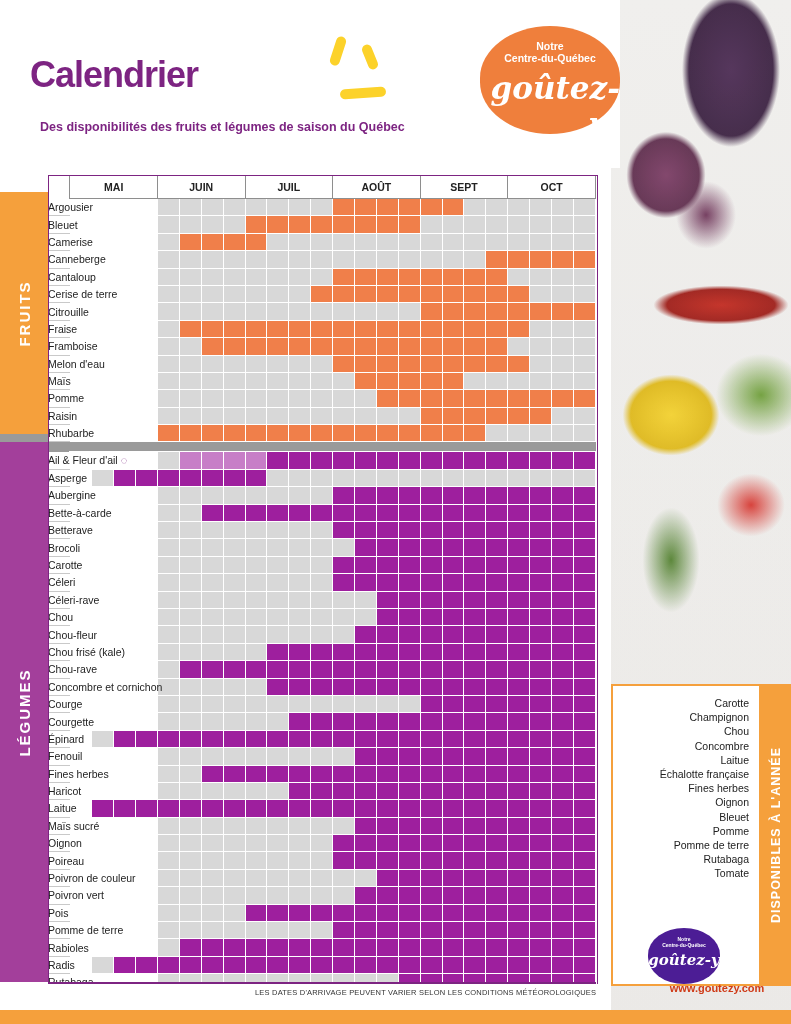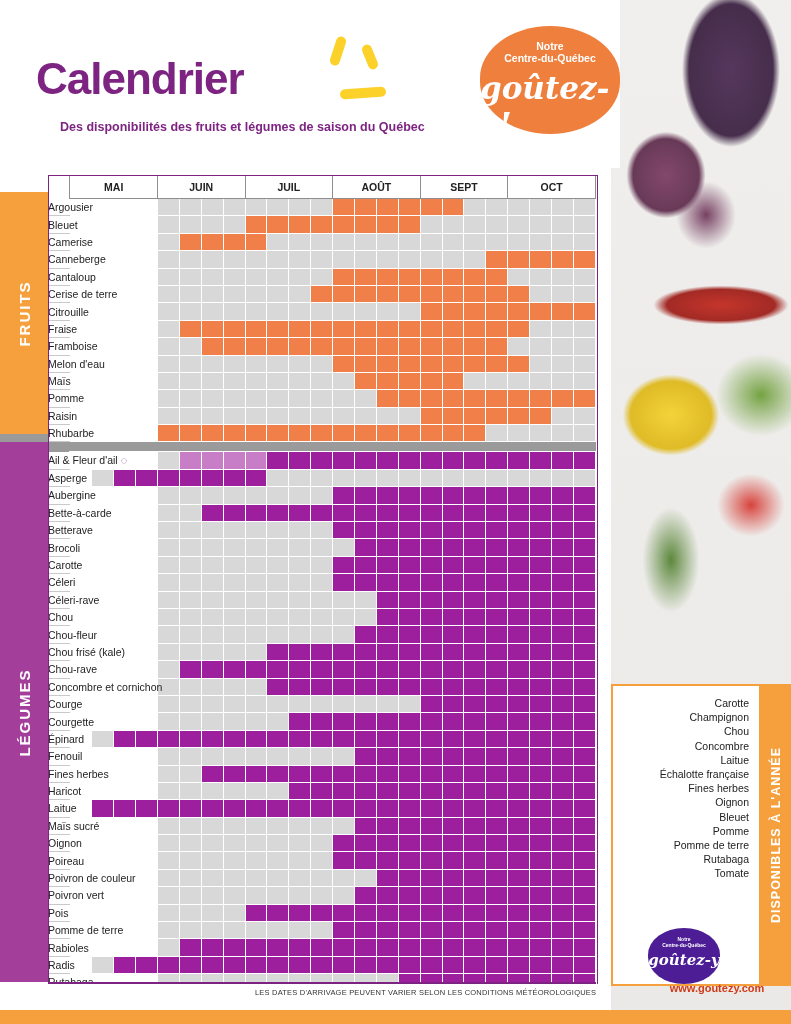--- a/index.html
+++ b/index.html
@@ -25,44 +25,44 @@
       linear-gradient(#efeeec,#e9e7e4);
   }
   .photo-overlay{
     position:absolute;top:0;right:0;width:180px;height:1024px;
     background:linear-gradient(180deg, rgba(255,255,255,.06), rgba(255,255,255,.10));
   }
 
   
   .header{position:absolute;left:0;top:0;width:620px;height:168px;background:#fff;}
   .title{
-    position:absolute;left:36px;top:54px;
-    font-size:44px;font-weight:bold;color:#7d2482;letter-spacing:-1px;
+    position:absolute;left:30px;top:54px;
+    font-size:36px;font-weight:bold;color:#7d2482;letter-spacing:-1px;
   }
   .subtitle{
-    position:absolute;left:60px;top:120px;
+    position:absolute;left:40px;top:120px;
     font-size:12.5px;color:#7d2482;font-weight:bold;
   }
   .spark{position:absolute;background:#fcd22a;border-radius:6px;}
   .spark.s1{left:333px;top:36px;width:10px;height:30px;transform:rotate(18deg);}
   .spark.s2{left:365px;top:44px;width:10px;height:26px;transform:rotate(-22deg);}
   .spark.s3{left:340px;top:88px;width:46px;height:10px;transform:rotate(-4deg);}
 
   
   .badge{
     position:absolute;left:480px;top:26px;width:140px;height:108px;
     background:#ef7f3c;border-radius:50% / 48%;
     box-shadow:0 0 0 0 rgba(0,0,0,0);
   }
   .badge .b-top{
     position:absolute;top:14px;left:0;width:100%;text-align:center;
     color:#fff;font-size:10.5px;line-height:12px;font-weight:bold;
   }
   .badge .b-main{
-    position:absolute;top:44px;left:0;width:100%;text-align:left;
+    position:absolute;top:44px;left:0;width:100%;text-align:right;
     color:#fff;font-size:31px;font-weight:bold;font-style:italic;
     font-family:"DejaVu Serif", serif;
   }
 
   
   .rail{position:absolute;left:0;width:48px;background:#f5a03c;}
   .rail-fruits{top:192px;height:242px;}
   .rail-legumes{top:442px;height:540px;}
   .rail-label{
     position:absolute;left:0;top:0;width:48px;height:100%;

